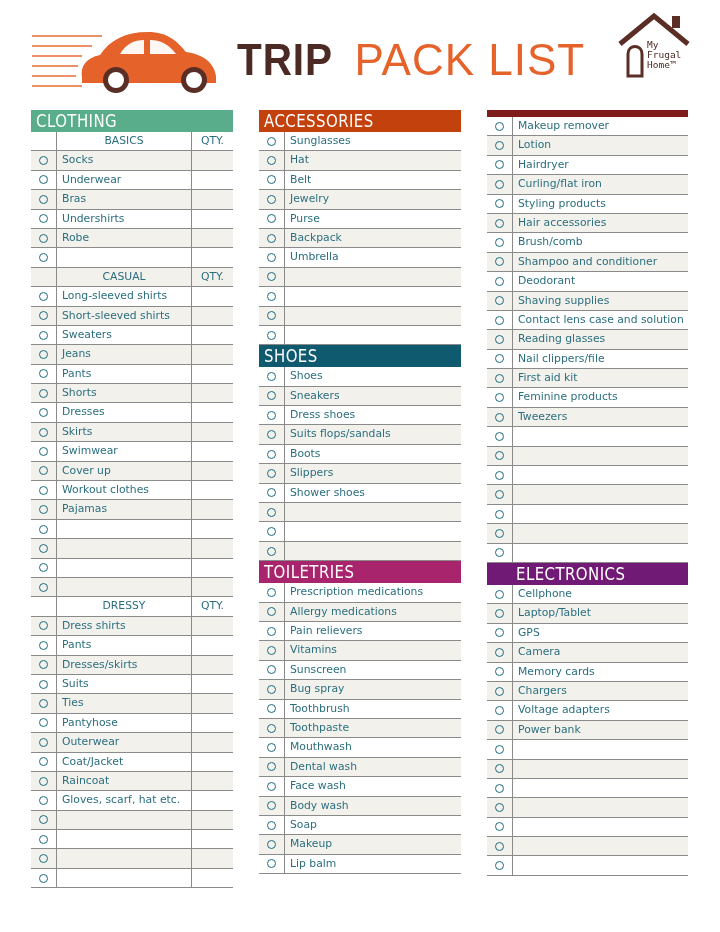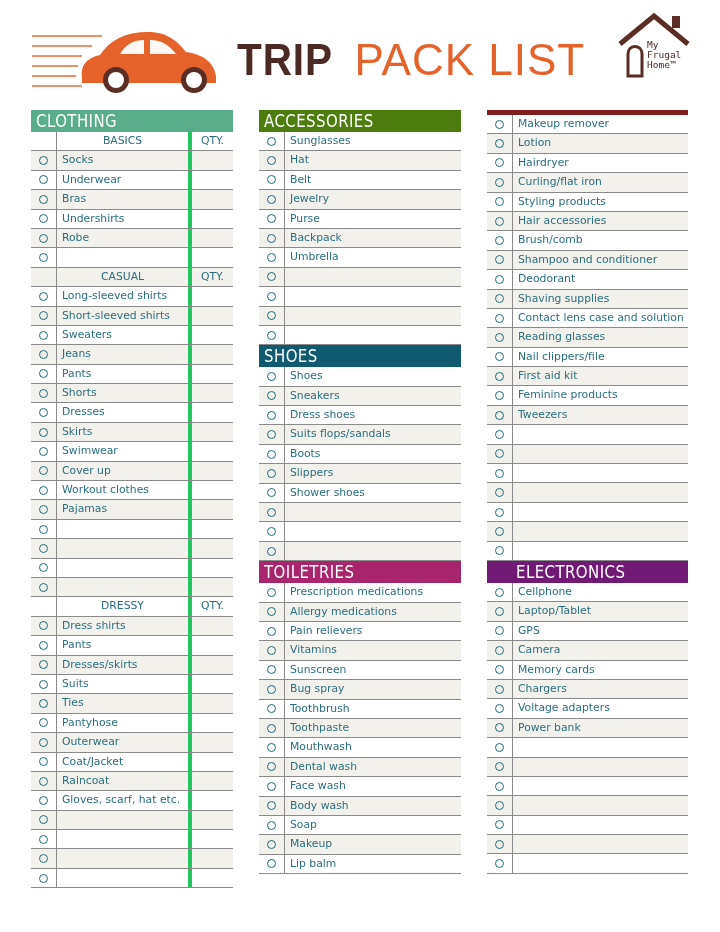--- a/index.html
+++ b/index.html
@@ -24,21 +24,21 @@
               padding-left:5px; letter-spacing:0.5px; font-family:"DejaVu Sans", sans-serif;
               transform-origin:left; box-sizing:border-box; }
   .sec-head span { display:inline-block; transform:scaleX(0.88); transform-origin:left; }
 
   .row { position:relative; display:flex; height:19.4px; border-bottom:1px solid #8a8a8a; box-sizing:border-box;
          font-size:11.5px; color:#2a6e7e; }
   .row:nth-child(even) { background:#f3f1ec; }
   .row .cb { width:25px; flex:none; border-right:1px solid #8a8a8a; display:flex; align-items:center; justify-content:center; }
   .row .cb i { display:block; width:9px; height:9px; border:1.6px solid #1f6b7c; border-radius:50%; box-sizing:border-box; }
   .row .lbl { flex:1; padding-left:5px; line-height:18px; white-space:nowrap; overflow:hidden; font-family:"DejaVu Sans", sans-serif; font-size:10.8px; }
-  .row .qty { width:41px; flex:none; border-left:4px solid #22c55e; }
+  .row .qty { width:41px; flex:none; border-left:1px solid #22c55e; }
   .row.sub .lbl { text-align:center; padding-left:0; color:#2a6e7e; }
   .row.sub .qty { text-align:center; line-height:18px; font-family:"DejaVu Sans", sans-serif; font-size:10.8px; }
   .rows { position:relative; }
 </style>
 </head>
 <body>
 
 <div class="header">
   <svg class="car" width="195" height="66" viewBox="0 0 195 66">
     <g stroke="#e5622a" stroke-width="2">
@@ -342,21 +342,21 @@
         <div class="cb">
           <i></i>
         </div>
         <div class="lbl"></div>
         <div class="qty"></div>
       </div>
     </div>
 </div>
 
 <div class="col c2">
-  <div class="sec-head" style="background:#4d7c0f;"><span>ACCESSORIES</span></div>
+  <div class="sec-head" style="background:#c2410c;"><span>ACCESSORIES</span></div>
   <div class="rows">
       <div class="row">
         <div class="cb">
           <i></i>
         </div>
         <div class="lbl">Sunglasses</div>
       </div>
       <div class="row">
         <div class="cb">
           <i></i>
@@ -570,21 +570,21 @@
       <div class="row">
         <div class="cb">
           <i></i>
         </div>
         <div class="lbl">Lip balm</div>
       </div>
     </div>
 </div>
 
 <div class="col c3">
-  <div class="rows" style="border-top:5px solid #7f1d1d;">
+  <div class="rows" style="border-top:7px solid #7f1d1d;">
       <div class="row">
         <div class="cb">
           <i></i>
         </div>
         <div class="lbl">Makeup remover</div>
       </div>
       <div class="row">
         <div class="cb">
           <i></i>
         </div>

